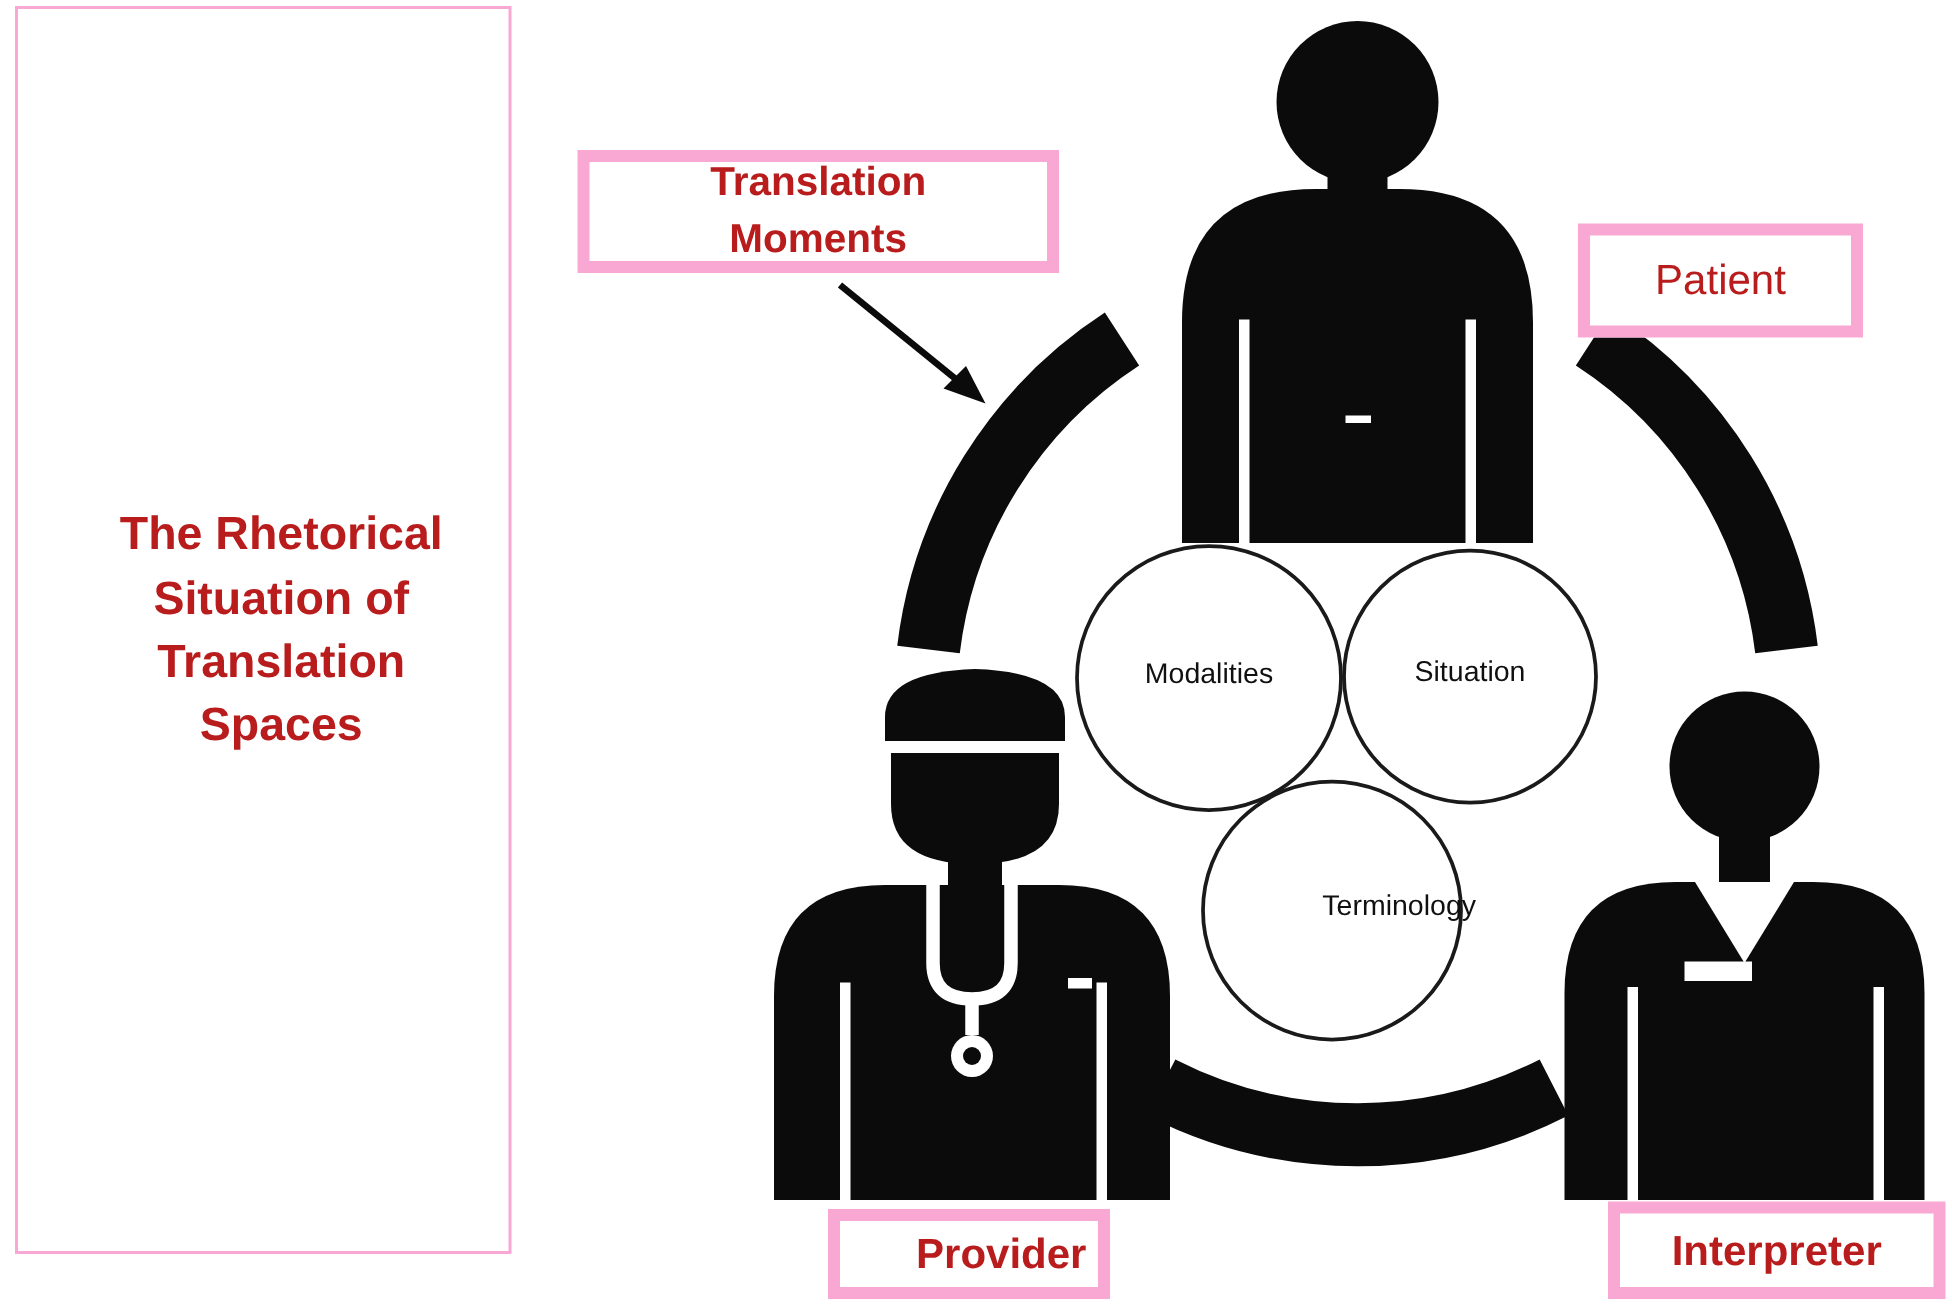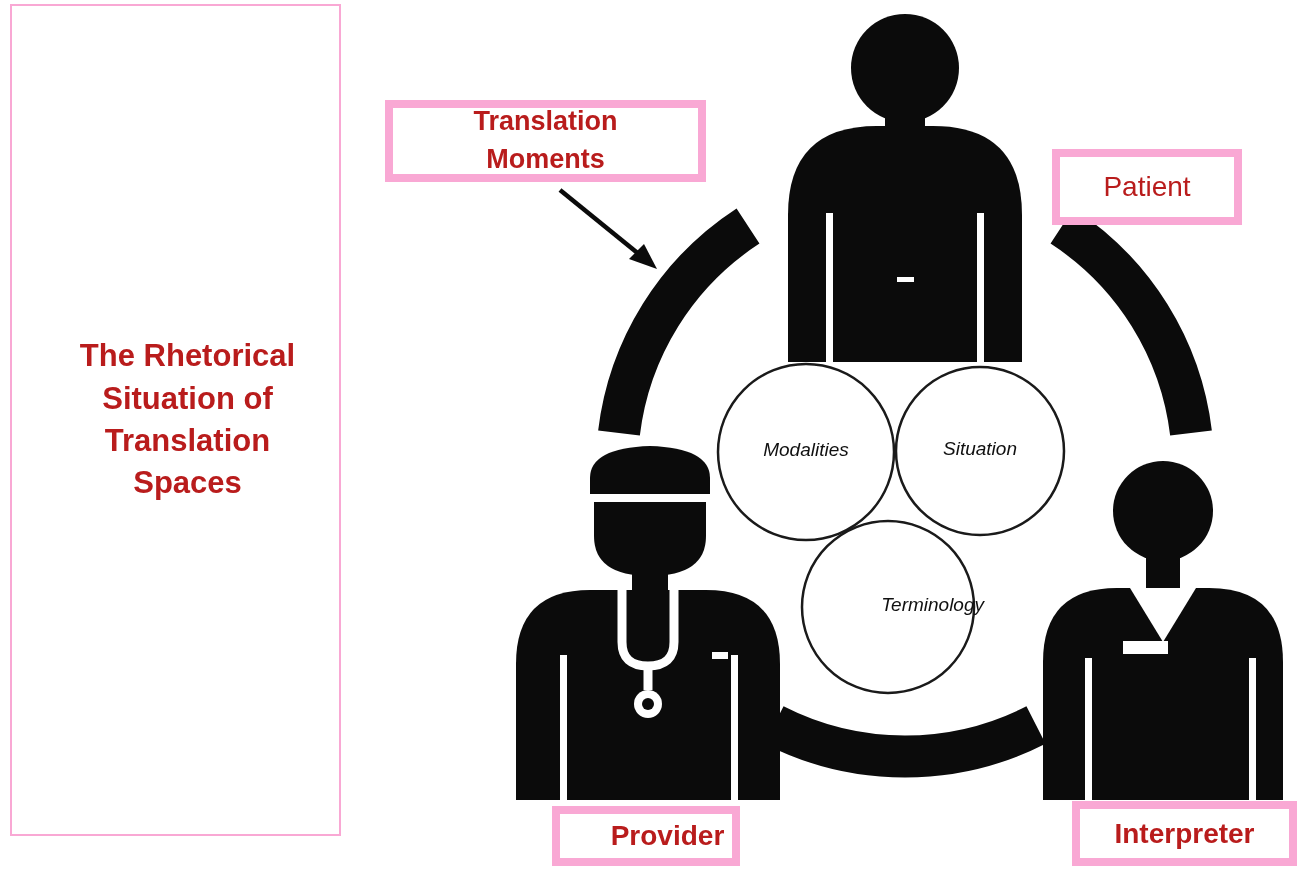--- a/index.html
+++ b/index.html
@@ -71,21 +71,20 @@
     font-weight: bold;
   }
   .circle-label {
     position: absolute;
     width: 160px;
     text-align: center;
     font-size: 19px;
     font-weight: 400;
     color: #101010;
     z-index: 2;
-    font-style: italic;
   }
   #modalities-label  { left: 726px; top: 439px; }
   #languaging-label  { left: 900px; top: 438px; }
   #terminology-label { left: 824px; top: 594px; text-align: right; }
 </style>
 </head>
 <body>
 
 <div id="stage">
 

